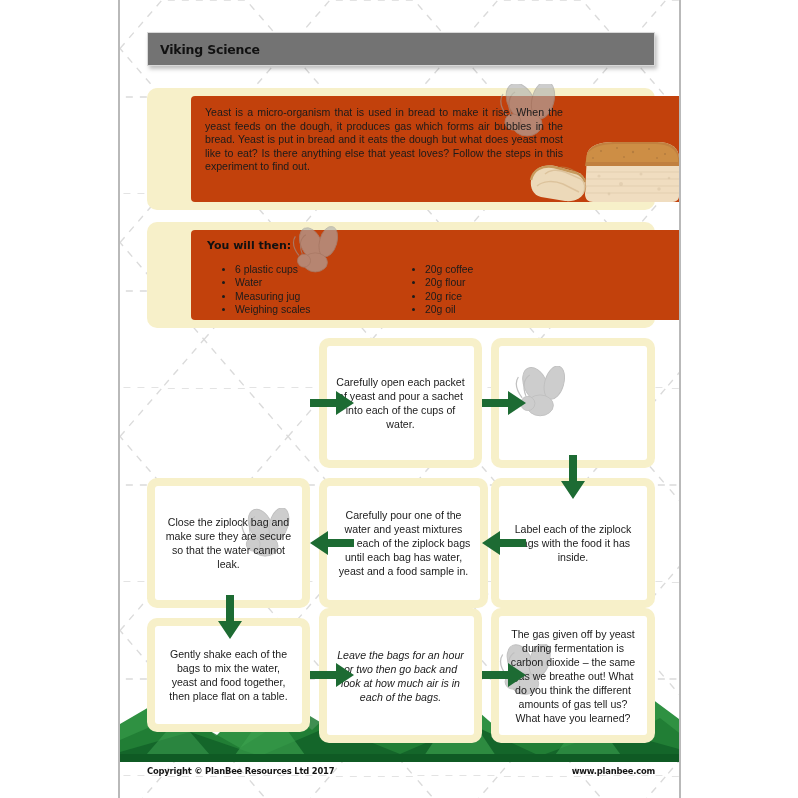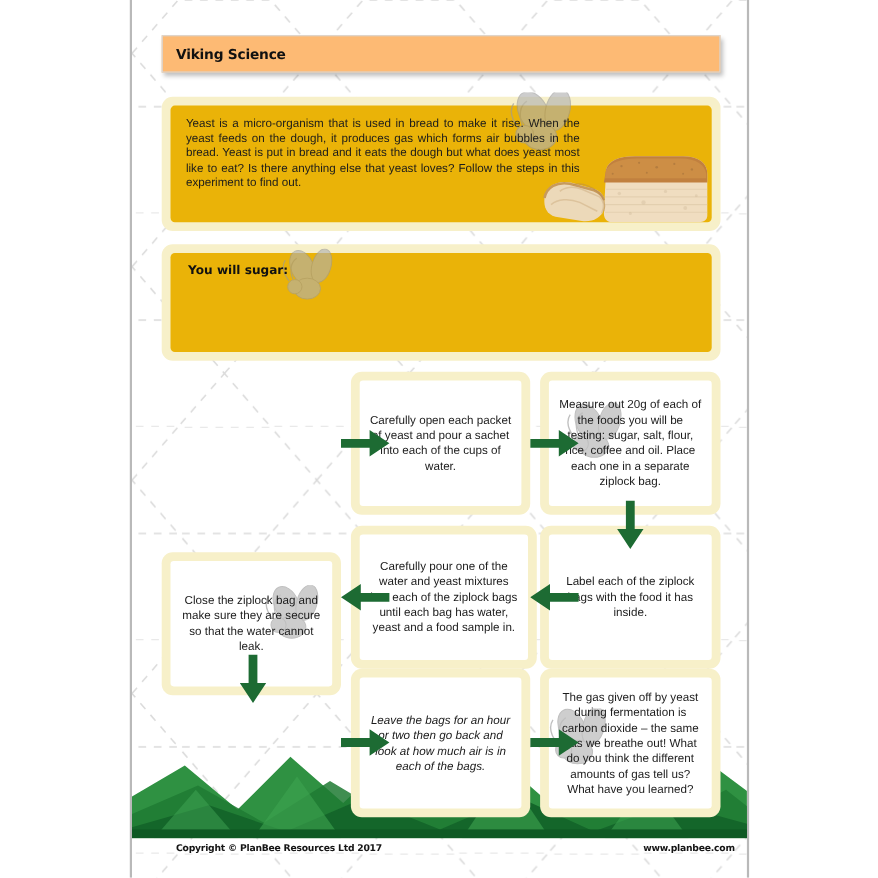--- a/index.html
+++ b/index.html
@@ -41,21 +41,21 @@
     opacity: .55;
   }
 
   
   .header-bar {
     position: absolute;
     left: 27px;
     top: 32px;
     width: 508px;
     height: 34px;
-    background: #fdba74;
+    background: #737373;
     border: 1px solid #d8d8d8;
     box-shadow: 2px 3px 4px rgba(0,0,0,.25);
     display: flex;
     align-items: center;
     justify-content: space-between;
     padding: 0 12px;
     z-index: 6;
   }
   .header-title,
   .header-lesson {
@@ -71,22 +71,23 @@
   .panel {
     position: absolute;
     background: #f7f0c9;
     border-radius: 10px;
     z-index: 4;
   }
 
   
   .card {
     position: absolute;
-    background: #eab308;
+    background: #c2410c;
     border-radius: 4px;
+    margin-left: 36px;
   }
 
   .ptext {
     font-family: "Liberation Sans", sans-serif;
     font-size: 10.6px;
     line-height: 13.6px;
     color: #1b1b1b;
   }
 
   
@@ -171,21 +172,20 @@
   }
 
   
   #footer {
     position: absolute;
     left: 27px; bottom: 22px; width: 508px;
     display: flex;
     justify-content: space-between;
     align-items: center;
     z-index: 9;
-    margin-left: 13px;
   }
   .footer-text {
     font-family: "DejaVu Sans", sans-serif;
     font-weight: bold;
     font-size: 8.4px;
     color: #151515;
     letter-spacing: -0.2px;
   }
 
   
@@ -280,23 +280,39 @@
             <ellipse cx="50" cy="16" rx="10" ry="18" transform="rotate(16 50 16)"></ellipse>
             <ellipse cx="35" cy="40" rx="14" ry="11"></ellipse>
             <circle cx="22" cy="38" r="7.5"></circle>
           </g>
           <g fill="none" stroke="#9a9a9a" stroke-width="1.3">
             <path d="M16 32 C10 24 8 16 12 10"></path>
             <path d="M20 30 C16 20 18 12 24 8"></path>
           </g>
         </svg>
 
-        <div id="need-title">You will sugar:</div>
+        <div id="need-title">You will then:</div>
 
         <div class="need-cols">
+          <div class="need-col" id="need-col-0">
+            <ul>
+              <li>6 plastic cups</li>
+              <li>Water</li>
+              <li>Measuring jug</li>
+              <li>Weighing scales</li>
+            </ul>
+          </div>
+          <div class="need-col" id="need-col-2">
+            <ul>
+              <li>20g coffee</li>
+              <li>20g flour</li>
+              <li>20g rice</li>
+              <li>20g oil</li>
+            </ul>
+          </div>
         </div>
       </div>
     </div>
 
     <svg id="green-band" viewBox="0 0 563 96" preserveAspectRatio="none">
       <g>
         <polygon points="0,96 0,58 48,30 96,70 144,22 192,64 240,18 288,60 336,26 384,68 432,24 480,62 528,30 563,56 563,96" fill="#2f9142"></polygon>
         <polygon points="0,96 0,74 60,48 120,82 180,44 240,80 300,40 360,78 420,46 480,84 540,52 563,70 563,96" fill="#1f7a33" opacity=".85"></polygon>
         <polygon points="0,96 0,86 70,66 140,90 210,60 280,88 350,58 420,90 490,64 563,84 563,96" fill="#14662a"></polygon>
         <polygon points="110,96 150,40 190,96" fill="#3da350" opacity=".6"></polygon>
@@ -331,31 +347,28 @@
             <ellipse cx="30" cy="18" rx="12" ry="19" transform="rotate(-24 30 18)"></ellipse>
             <ellipse cx="50" cy="16" rx="10" ry="18" transform="rotate(16 50 16)"></ellipse>
             <ellipse cx="35" cy="40" rx="14" ry="11"></ellipse>
             <circle cx="22" cy="38" r="7.5"></circle>
           </g>
           <g fill="none" stroke="#9a9a9a" stroke-width="1.3">
             <path d="M16 32 C10 24 8 16 12 10"></path>
             <path d="M20 30 C16 20 18 12 24 8"></path>
           </g>
         </svg>
-        <div class="step-text">
-          <p>Measure out 20g of each of the foods you will be testing: sugar, salt, flour, rice, coffee and oil. Place each one in a separate ziplock bag.</p>
-        </div>
       </div>
     </div>
 
     <svg class="arrow" style="left:440px; top:455px;" width="26" height="45" viewBox="0 0 26 45">
       <path d="M9 0 L17 0 L17 26 L25 26 L13 44 L1 26 L9 26 Z" fill="#1d6b33"></path>
     </svg>
 
-    <div class="panel step-panel" style="left:27px; top:502px; width:163px; height:130px;">
+    <div class="panel step-panel" style="left:27px; top:478px; width:163px; height:130px;">
       <div class="step-card">
         <svg class="bee" style="left:78px; top:22px;" width="68" height="54" viewBox="0 0 74 56">
           <g fill="#b0b0b0" stroke="#9a9a9a" stroke-width="1">
             <ellipse cx="30" cy="18" rx="12" ry="19" transform="rotate(-24 30 18)"></ellipse>
             <ellipse cx="50" cy="16" rx="10" ry="18" transform="rotate(16 50 16)"></ellipse>
             <ellipse cx="35" cy="40" rx="14" ry="11"></ellipse>
             <circle cx="22" cy="38" r="7.5"></circle>
           </g>
           <g fill="none" stroke="#9a9a9a" stroke-width="1.3">
             <path d="M16 32 C10 24 8 16 12 10"></path>
@@ -389,20 +402,27 @@
         <div class="step-text">
           <p>Label each of the ziplock bags with the food it has inside.</p>
         </div>
       </div>
     </div>
 
     <svg class="arrow" style="left:97px; top:595px;" width="26" height="45" viewBox="0 0 26 45">
       <path d="M9 0 L17 0 L17 26 L25 26 L13 44 L1 26 L9 26 Z" fill="#1d6b33"></path>
     </svg>
 
+    <div class="panel step-panel" style="left:27px; top:618px; width:163px; height:114px;">
+      <div class="step-card">
+        <div class="step-text">
+          <p>Gently shake each of the bags to mix the water, yeast and food together, then place flat on a table.</p>
+        </div>
+      </div>
+    </div>
 
     <svg class="arrow" style="left:190px; top:662px;" width="45" height="26" viewBox="0 0 45 26">
       <path d="M0 9 L26 9 L26 1 L44 13 L26 25 L26 17 L0 17 Z" fill="#1d6b33"></path>
     </svg>
 
     <div class="panel step-panel" style="left:199px; top:608px; width:163px; height:135px;font-style:italic;">
       <div class="step-card">
         <div class="step-text">
           <p>Leave the bags for an hour or two then go back and look at how much air is in each of the bags.</p>
         </div>

